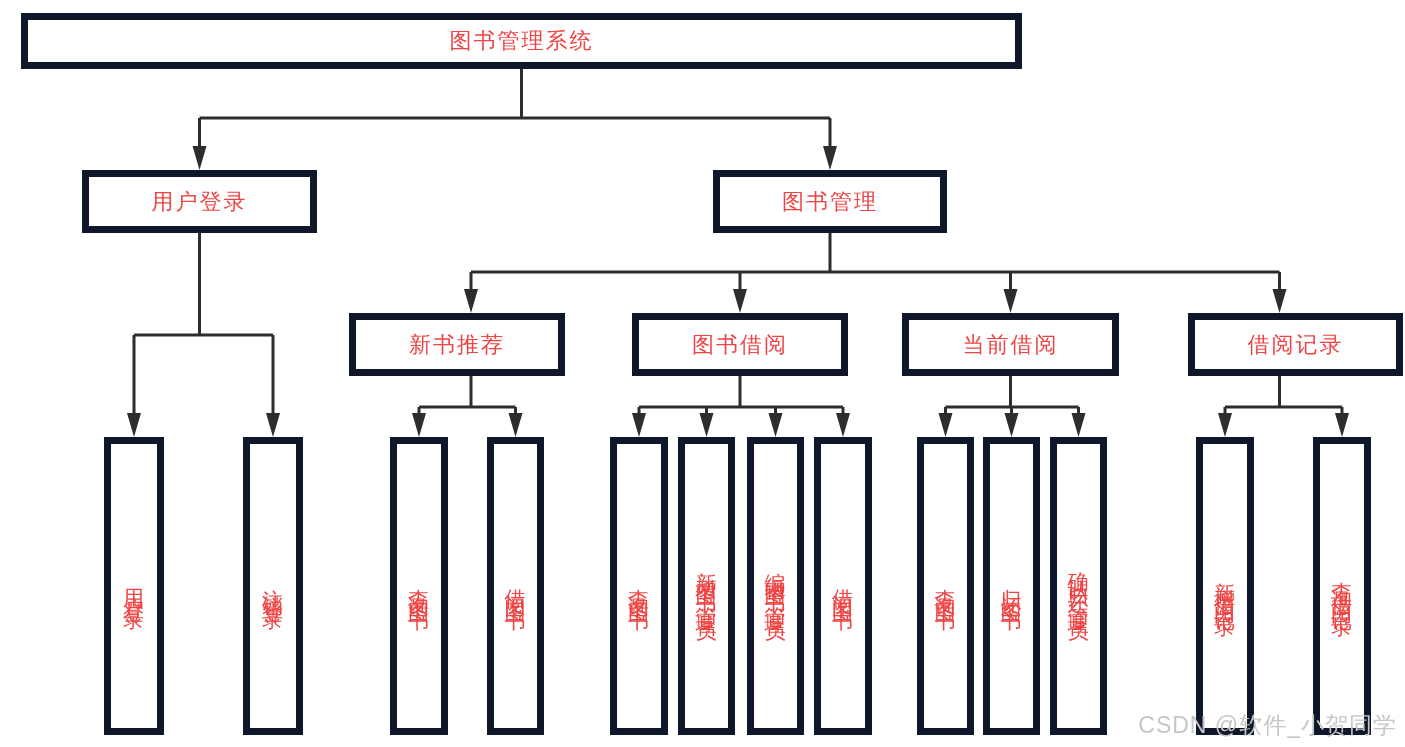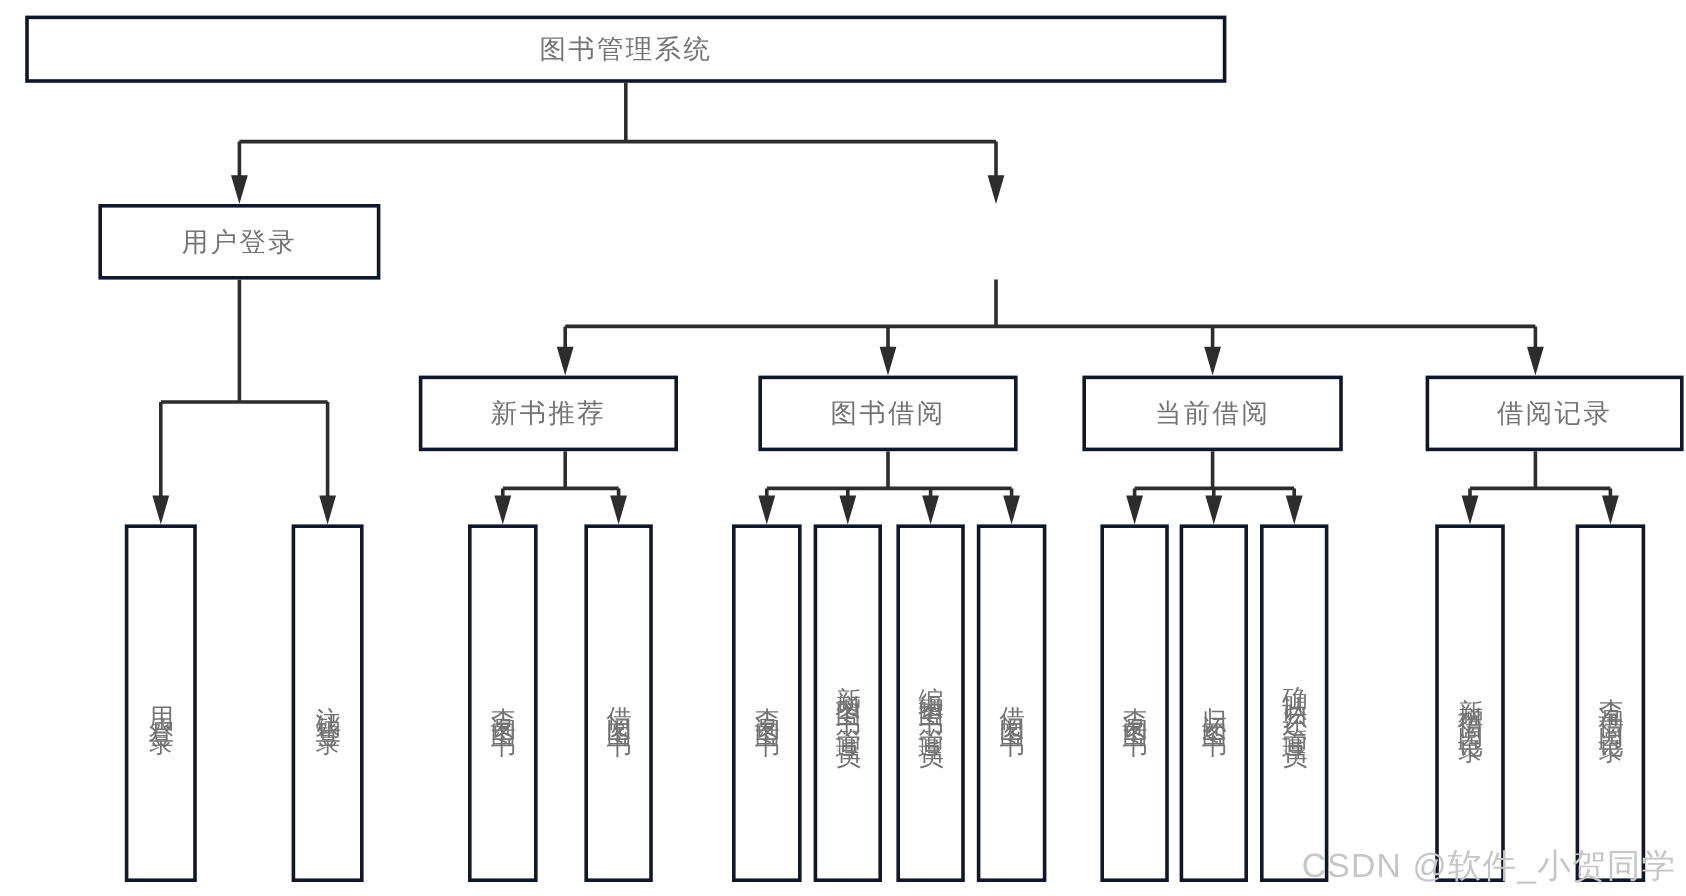--- a/index.html
+++ b/index.html
@@ -14,43 +14,43 @@
   .connectors {
     position: absolute;
     left: 0; top: 0;
     width: 1405px; height: 747px;
     pointer-events: none;
   }
   .node {
     position: absolute;
     box-sizing: border-box;
     background: #ffffff;
-    border: 3px solid #0f172a;
+    border: 7px solid #0f172a;
     display: flex;
     align-items: center;
     justify-content: center;
-    color: #737373;
+    color: #ef4444;
     font-size: 22px;
     letter-spacing: 2px;
     white-space: nowrap;
     z-index: 2;
   }
   .vnode {
     writing-mode: vertical-rl;
     text-orientation: mixed;
     letter-spacing: 7px;
     line-height: 1;
     white-space: normal;
     font-size: 21px;
   }
   .watermark {
     position: absolute;
     right: 8px;
     bottom: 6px;
-    font-size: 28px;
+    font-size: 23px;
     letter-spacing: 1px;
     color: #c6c6c6;
     z-index: 3;
   }
 </style>
 </head>
 <body>
 
 <div class="canvas">
 
@@ -74,20 +74,21 @@
       M639 437 L632 413 L646 413 Z  M706.5 437 L699.5 413 L713.5 413 Z
       M775.5 437 L768.5 413 L782.5 413 Z  M843 437 L836 413 L850 413 Z
       M945.5 437 L938.5 413 L952.5 413 Z  M1011.5 437 L1004.5 413 L1018.5 413 Z
       M1078.5 437 L1071.5 413 L1085.5 413 Z
       M1225 437 L1218 413 L1232 413 Z  M1342 437 L1335 413 L1349 413 Z"></path>
   </svg>
 
   <div class="node" style="left:21px; top:13px; width:1001px; height:56px;">图书管理系统</div>
 
   <div class="node" style="left:82px; top:170px; width:235px; height:63px;">用户登录</div>
+  <div class="node" style="left:713px; top:170px; width:234px; height:63px;">图书管理</div>
 
   <div class="node" style="left:349px; top:313px; width:216px; height:63px;">新书推荐</div>
   <div class="node" style="left:902px; top:313px; width:217px; height:63px;">当前借阅</div>
   <div class="node" style="left:632px; top:313px; width:216px; height:63px;">图书借阅</div>
   <div class="node" style="left:1172px; top:313px; width:215px; height:63px;margin-left:16px;">借阅记录</div>
 
   <div class="node vnode" style="left:104px; top:437px; width:60px; height:298px;">用户登录</div>
   <div class="node vnode" style="left:243px; top:437px; width:60px; height:298px;">注销登录</div>
 
   <div class="node vnode" style="left:390px; top:437px; width:58px; height:298px;">查询图书</div>

